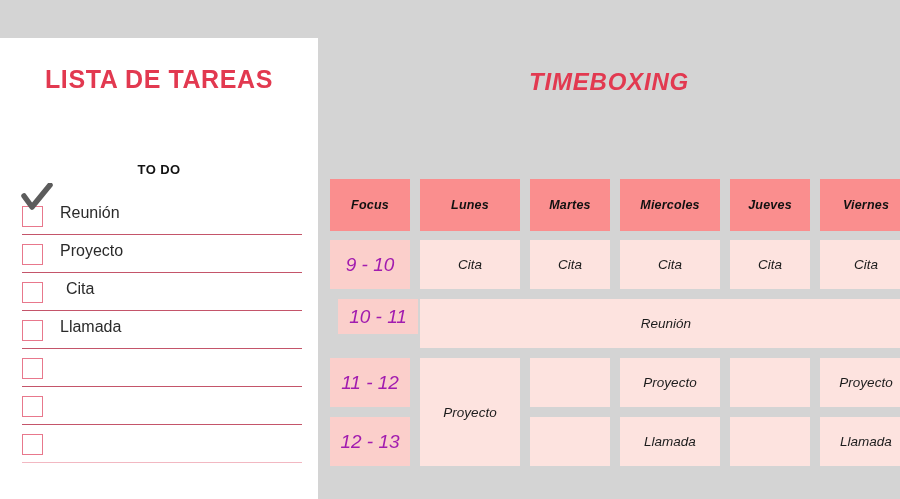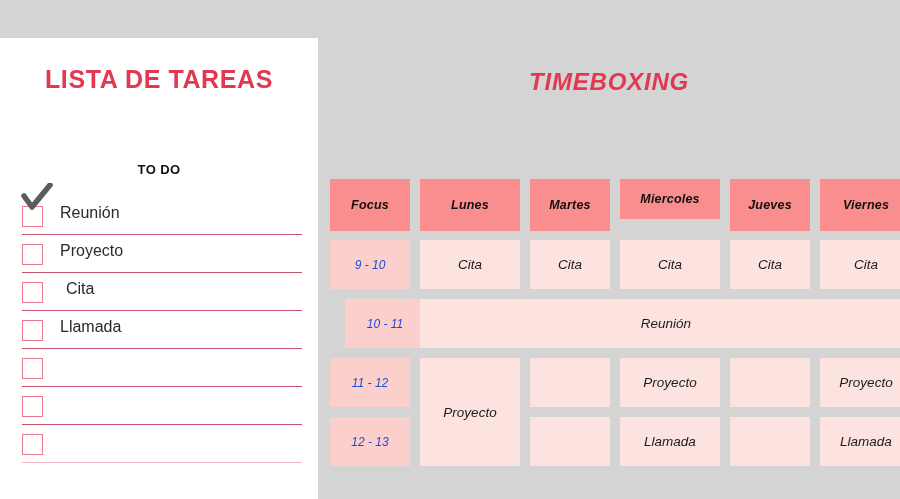--- a/index.html
+++ b/index.html
@@ -139,22 +139,22 @@
   }
   .hdr {
     background: #fa8e8e;
     color: #111111;
     font-size: 12.5px;
     font-weight: bold;
     letter-spacing: 0.2px;
   }
   .focus-cell {
     background: #fbcfcb;
-    color: #1d4ed8;
-    font-size: 12px;
+    color: #a21caf;
+    font-size: 19px;
   }
   .slot {
     background: #fde3df;
     color: #1c1c1c;
     font-size: 13.5px;
   }
 </style>
 </head>
 <body>
 
@@ -211,32 +211,32 @@
 
   <div class="right-panel">
 
     <div class="right-title">TIMEBOXING</div>
 
     <div class="tb">
 
       <div class="tb-cell hdr" style="left:0px;   top:0px;  width:80px;  height:52px;">Focus</div>
       <div class="tb-cell hdr" style="left:200px; top:0px;  width:80px;  height:52px;">Martes</div>
       <div class="tb-cell hdr" style="left:90px;  top:0px;  width:100px; height:52px;">Lunes</div>
-      <div class="tb-cell hdr" style="left:290px; top:0px;  width:100px; height:40px;">Miercoles</div>
+      <div class="tb-cell hdr" style="left:290px; top:0px;  width:100px; height:52px;">Miercoles</div>
       <div class="tb-cell hdr" style="left:400px; top:0px;  width:80px;  height:52px;">Jueves</div>
       <div class="tb-cell hdr" style="left:490px; top:0px;  width:92px;  height:52px;">Viernes</div>
 
       <div class="tb-cell focus-cell" style="left:0px;   top:61px; width:80px;  height:49px;">9 - 10</div>
       <div class="tb-cell slot" style="left:90px;  top:61px; width:100px; height:49px;">Cita</div>
       <div class="tb-cell slot" style="left:200px; top:61px; width:80px;  height:49px;">Cita</div>
       <div class="tb-cell slot" style="left:290px; top:61px; width:100px; height:49px;">Cita</div>
       <div class="tb-cell slot" style="left:400px; top:61px; width:80px;  height:49px;">Cita</div>
       <div class="tb-cell slot" style="left:490px; top:61px; width:92px;  height:49px;">Cita</div>
 
-      <div class="tb-cell focus-cell" style="left:15px;  top:120px; width:80px;  height:49px;">10 - 11</div>
+      <div class="tb-cell focus-cell" style="left:8px;  top:120px; width:80px;  height:35px;">10 - 11</div>
       <div class="tb-cell slot" style="left:90px; top:120px; width:492px; height:49px;">Reunión</div>
 
       <div class="tb-cell focus-cell" style="left:0px;   top:179px; width:80px;  height:49px;">11 - 12</div>
       <div class="tb-cell slot" style="left:200px; top:179px; width:80px;  height:49px;"></div>
       <div class="tb-cell slot" style="left:290px; top:179px; width:100px; height:49px;">Proyecto</div>
       <div class="tb-cell slot" style="left:400px; top:179px; width:80px;  height:49px;"></div>
       <div class="tb-cell slot" style="left:490px; top:179px; width:92px;  height:49px;">Proyecto</div>
 
       <div class="tb-cell slot" style="left:90px; top:179px; width:100px; height:108px;">Proyecto</div>
 

